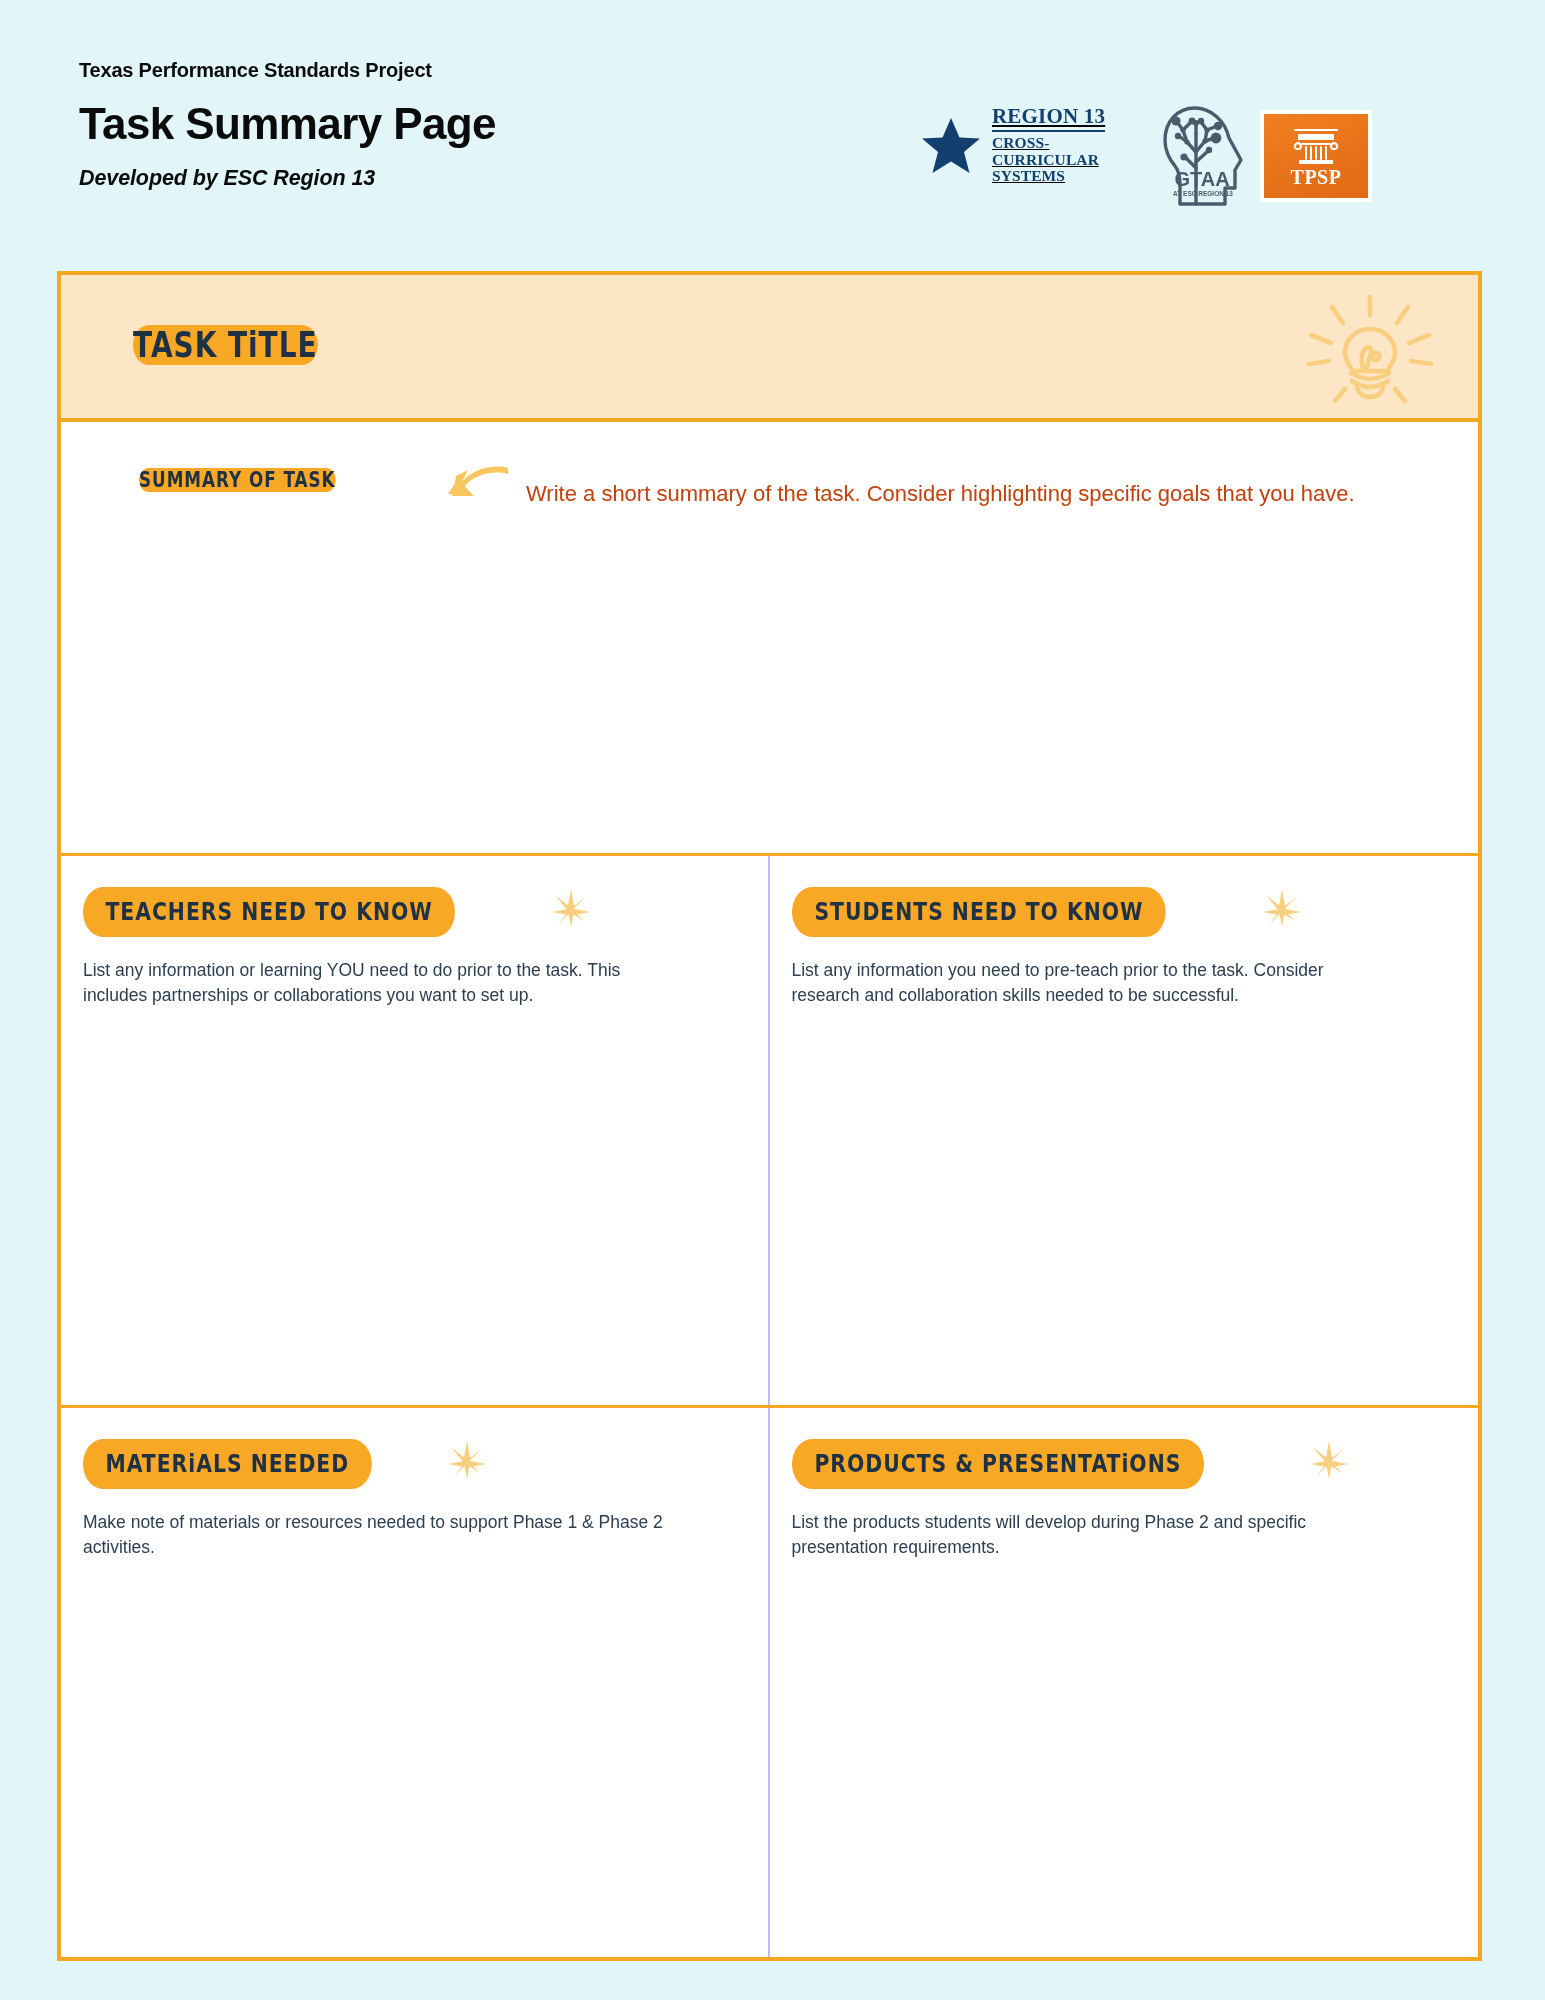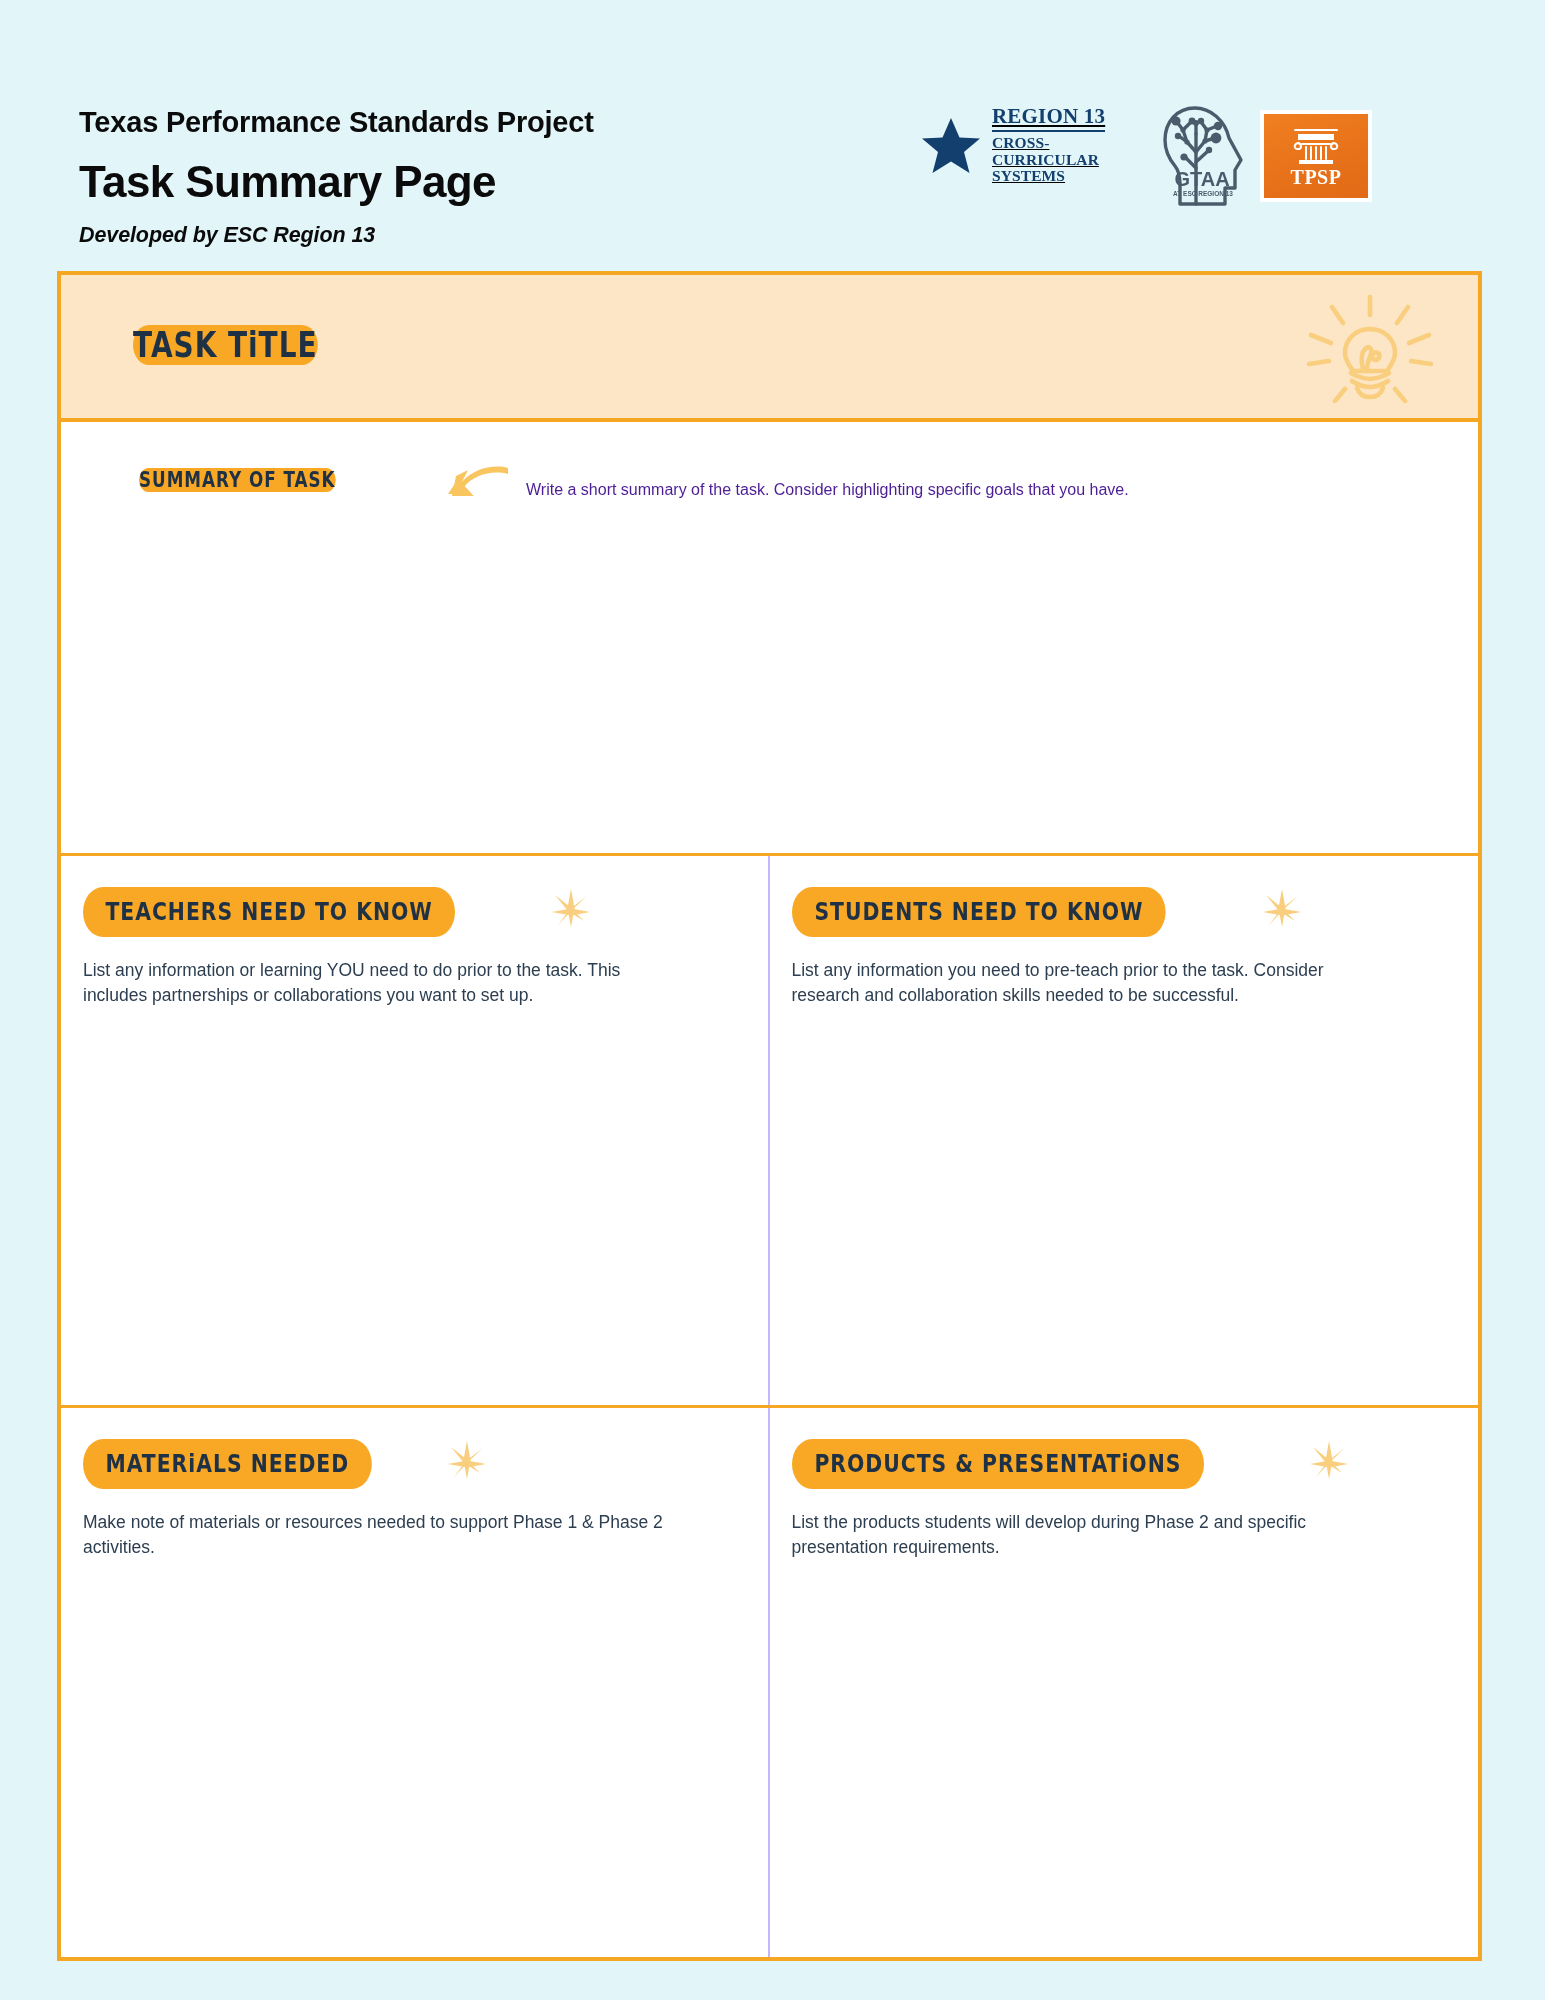--- a/index.html
+++ b/index.html
@@ -25,27 +25,26 @@
   }
 
   .header-text {
     position: absolute;
     left: 79px;
     top: 58px;
     width: 860px;
   }
 
   .eyebrow {
-    font-size: 29px;
+    font-size: 20px;
     font-weight: bold;
     color: #0B0B0B;
     letter-spacing: -0.2px;
     line-height: 1.2;
     white-space: nowrap;
-    margin-top: 47px;
   }
 
   .page-title {
     font-size: 44px;
     font-weight: bold;
     color: #0B0B0B;
     letter-spacing: -0.6px;
     line-height: 1.15;
     margin-top: 17px;
     white-space: nowrap;
@@ -210,22 +209,22 @@
   .arrow-left {
     position: absolute;
     left: 385px;
     top: 42px;
   }
 
   .summary-hint {
     position: absolute;
     left: 465px;
     top: 57px;
-    font-size: 16px;
-    color: #4c1d95;
+    font-size: 22px;
+    color: #c2410c;
     line-height: 1.4;
   }
 
   
   .quad-row {
     display: flex;
     flex: 1 1 auto;
     min-height: 0;
   }
   .quad-row.top { border-bottom: 3px solid #F5A623; }

